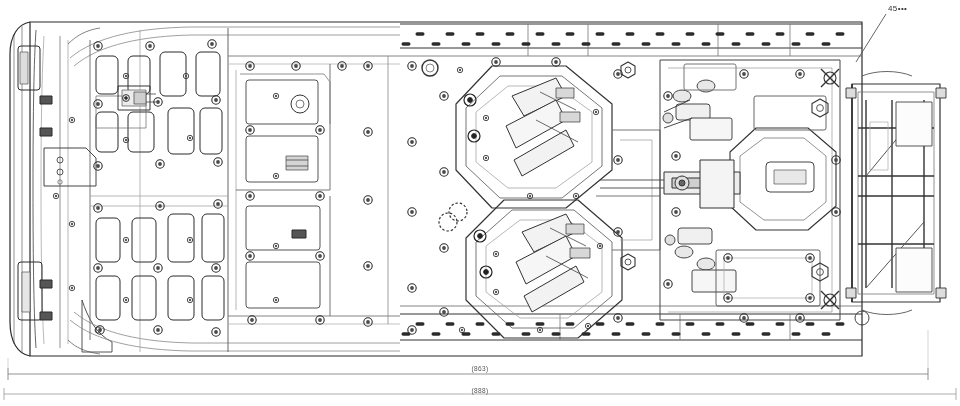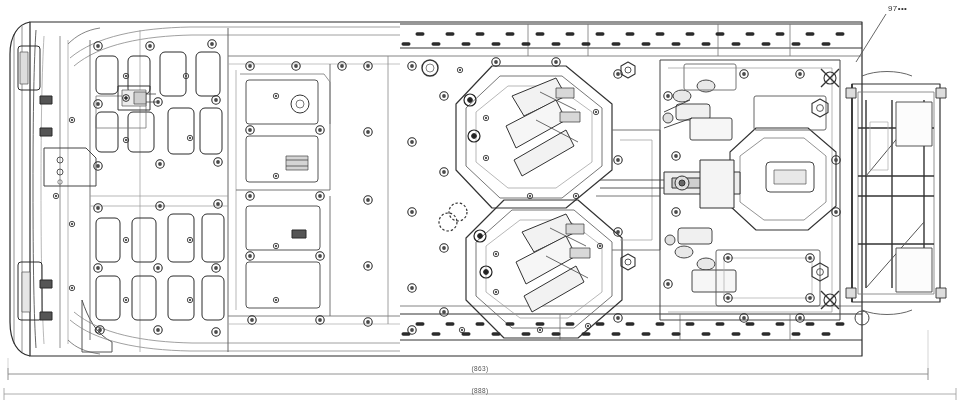--- a/index.html
+++ b/index.html
@@ -463,19 +463,19 @@
       <use href="#slotH" x="646" y="334"></use>
         <use href="#slotH" x="676" y="334"></use>
       <use href="#slotH" x="706" y="334"></use>
         <use href="#slotH" x="736" y="334"></use>
       <use href="#slotH" x="766" y="334"></use>
         <use href="#slotH" x="796" y="334"></use>
       <use href="#slotH" x="826" y="334"></use>
     </g>
   </svg>
 
-  <div class="note" id="callout-top-right">97•••</div>
+  <div class="note" id="callout-top-right">45•••</div>
 
   <div class="note" id="dim-upper-label">(863)</div>
 
   <div class="note" id="dim-lower-label">(888)</div>
 
 </div>
 
 </body></html>

